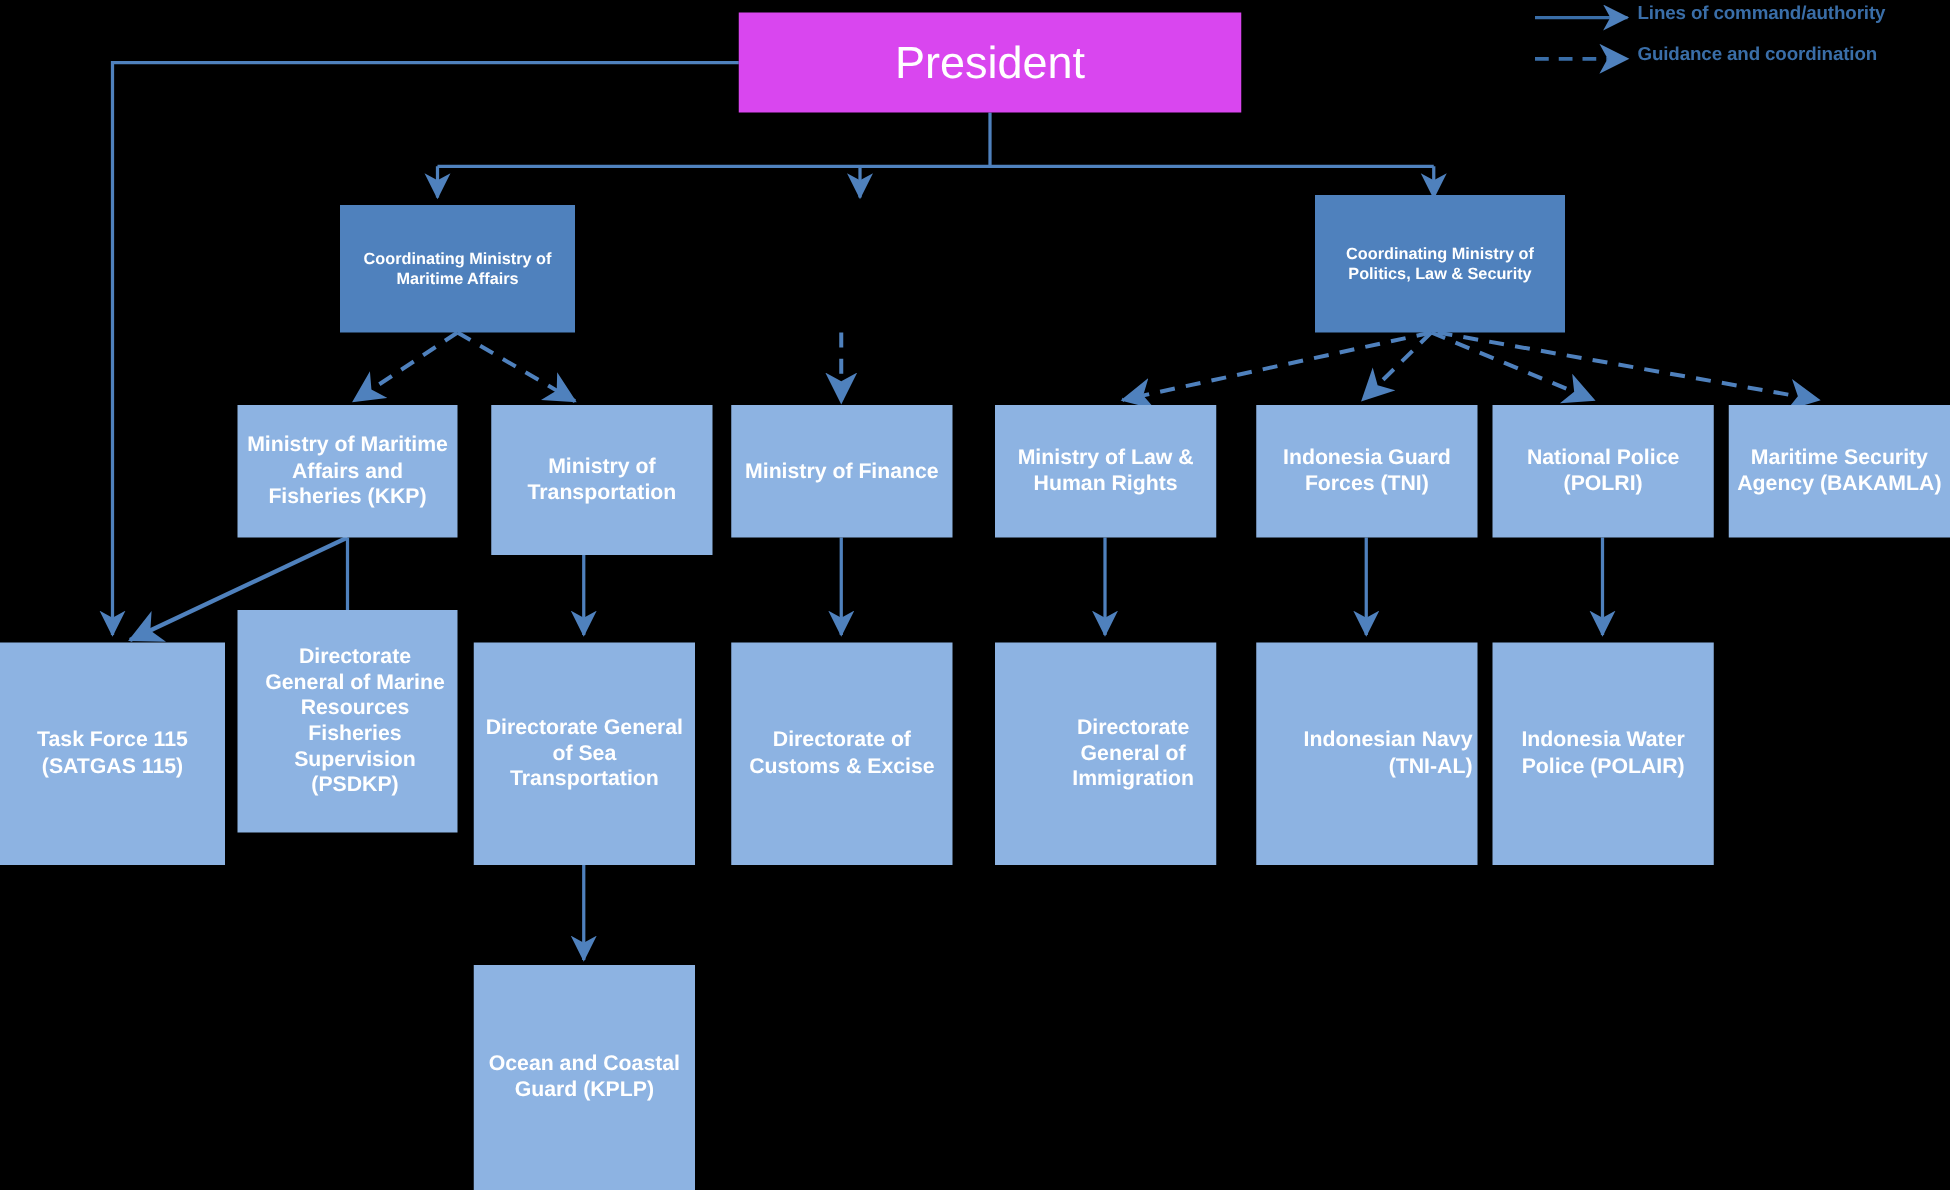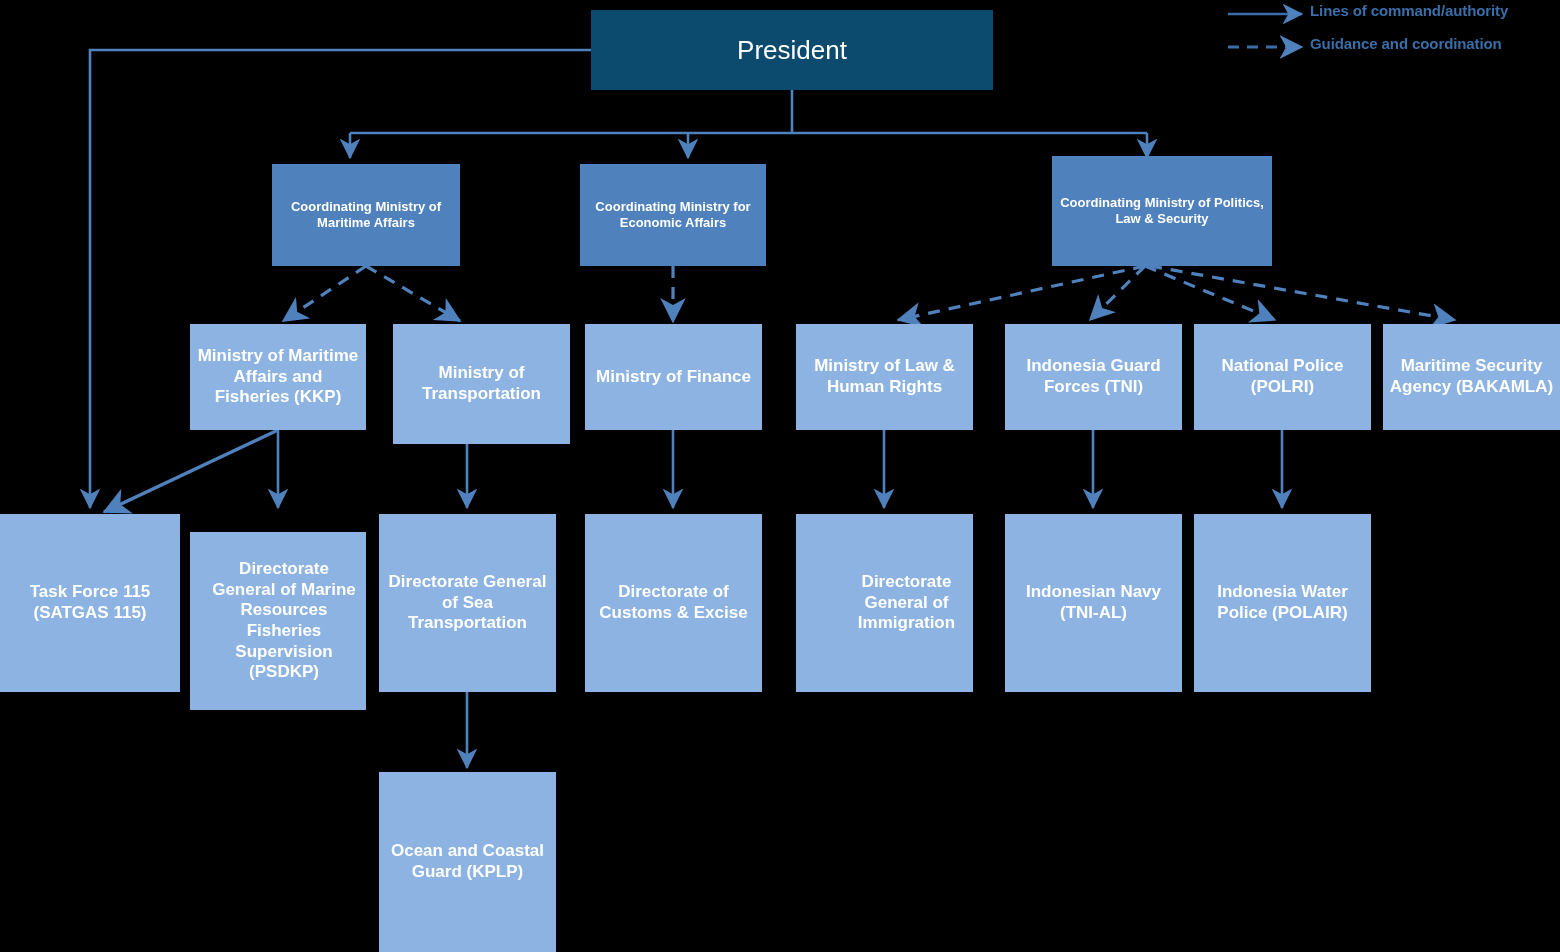--- a/index.html
+++ b/index.html
@@ -28,23 +28,23 @@
     display: flex;
     align-items: center;
     justify-content: center;
     text-align: center;
     color: #ffffff;
     font-weight: bold;
     line-height: 1.22;
     padding: 2px 4px;
   }
   .node-president {
-    background: #0c4a6e;
+    background: #d946ef;
     font-weight: normal;
-    font-size: 26px;
+    font-size: 36px;
     line-height: 1.1;
   }
   .node-coord {
     background: #4f81bd;
     font-size: 13px;
   }
   .node-agency {
     background: #8db3e2;
     font-size: 17px;
   }
@@ -126,47 +126,46 @@
     </g>
   </svg>
 
   <div class="legend legend-label-1">Lines of command/authority</div>
   <div class="legend legend-label-2">Guidance and coordination</div>
 
   <div class="node node-president" style="left:591px; top:10px; width:402px; height:80px;">President</div>
 
   <div class="node node-coord" style="left:272px; top:164px; width:188px; height:102px;">Coordinating Ministry of Maritime Affairs</div>
 
-  <div class="node node-coord" style="left:580px; top:164px; width:186px; height:102px;">Coordinating Ministry for Economic Affairs</div>
 
-  <div class="node node-coord" style="left:1052px; top:156px; width:220px; height:110px;">Coordinating Ministry of Politics, Law &amp; Security</div>
+  <div class="node node-coord" style="left:1052px; top:156px; width:200px; height:110px;">Coordinating Ministry of Politics, Law &amp; Security</div>
 
   <div class="node node-agency" style="left:190px; top:324px; width:176px; height:106px;">Ministry of Maritime Affairs and Fisheries (KKP)</div>
 
   <div class="node node-agency" style="left:393px; top:324px; width:177px; height:120px;">Ministry of Transportation</div>
 
   <div class="node node-agency" style="left:585px; top:324px; width:177px; height:106px;text-align:right;">Ministry of Finance</div>
 
   <div class="node node-agency" style="left:796px; top:324px; width:177px; height:106px;">Ministry of Law &amp; Human Rights</div>
 
   <div class="node node-agency" style="left:1005px; top:324px; width:177px; height:106px;">Indonesia Guard Forces (TNI)</div>
 
   <div class="node node-agency" style="left:1194px; top:324px; width:177px; height:106px;">National Police (POLRI)</div>
 
   <div class="node node-agency" style="left:1383px; top:324px; width:177px; height:106px;">Maritime Security Agency (BAKAMLA)</div>
 
   <div class="node node-unit" style="left:0px; top:514px; width:180px; height:178px;">Task Force 115 (SATGAS 115)</div>
 
-  <div class="node node-unit" style="left:190px; top:532px; width:176px; height:178px;padding-left:16px;">Directorate General of Marine Resources Fisheries Supervision (PSDKP)</div>
+  <div class="node node-unit" style="left:190px; top:488px; width:176px; height:178px;padding-left:16px;">Directorate General of Marine Resources Fisheries Supervision (PSDKP)</div>
 
   <div class="node node-unit" style="left:379px; top:514px; width:177px; height:178px;">Directorate General of Sea Transportation</div>
 
   <div class="node node-unit" style="left:585px; top:514px; width:177px; height:178px;">Directorate of Customs &amp; Excise</div>
 
   <div class="node node-unit" style="left:796px; top:514px; width:177px; height:178px;padding-left:48px;">Directorate General of Immigration</div>
 
-  <div class="node node-unit" style="left:1005px; top:514px; width:177px; height:178px;">Indonesian Navy (TNI-AL)</div>
+  <div class="node node-unit" style="left:1005px; top:514px; width:177px; height:178px;text-align:right;">Indonesian Navy (TNI-AL)</div>
 
   <div class="node node-unit" style="left:1194px; top:514px; width:177px; height:178px;text-align:center;">Indonesia Water Police (POLAIR)</div>
 
   <div class="node node-unit" style="left:379px; top:772px; width:177px; height:180px;">Ocean and Coastal Guard (KPLP)</div>
 
 </div>
 
 </body></html>

